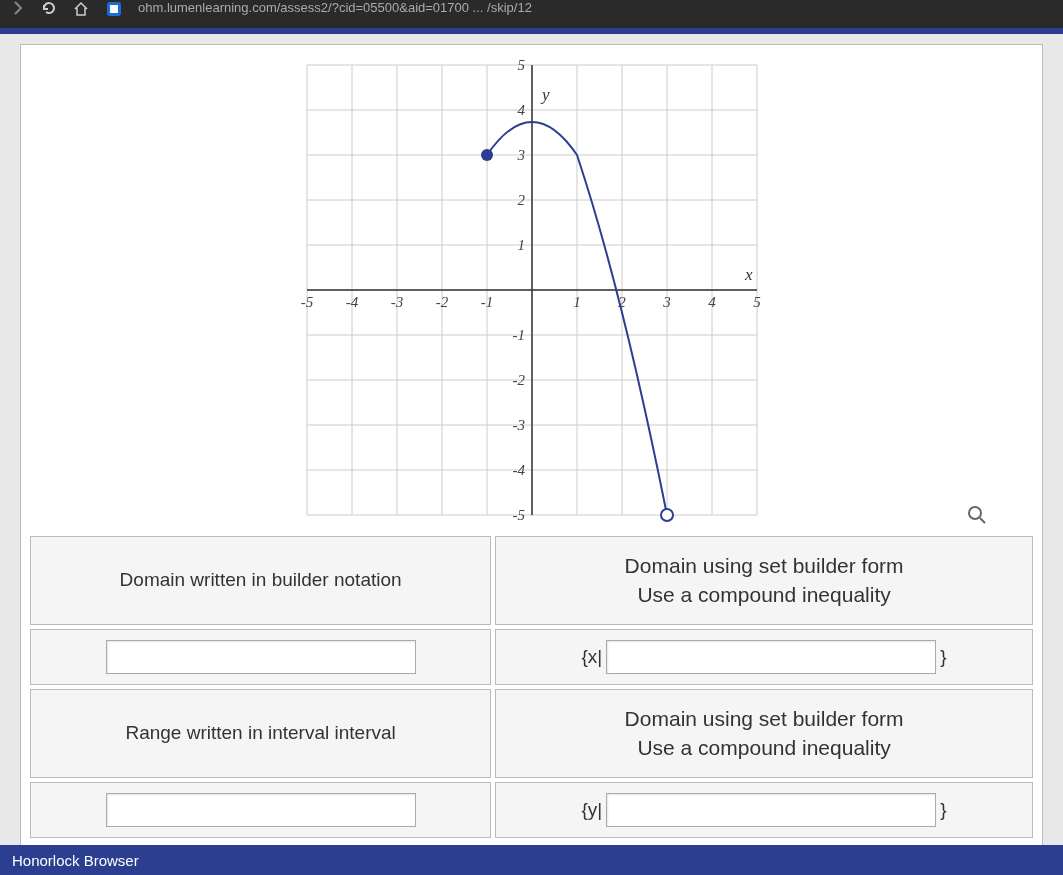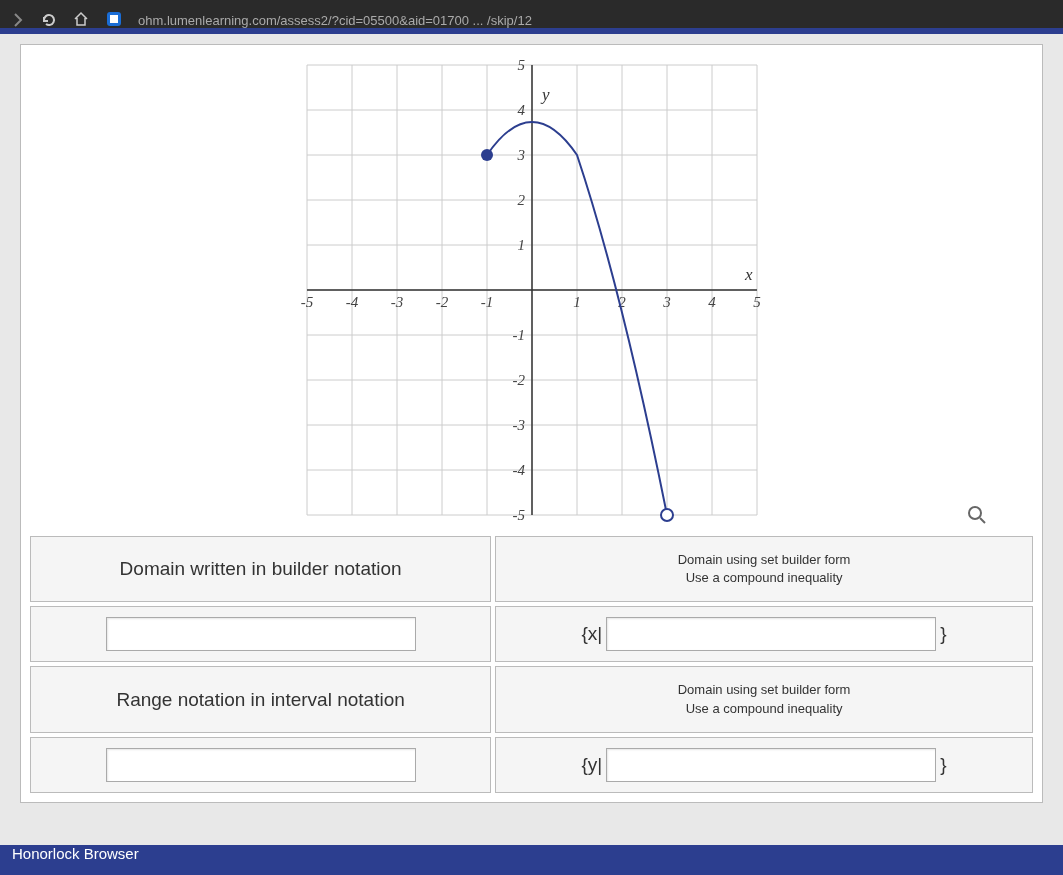--- a/index.html
+++ b/index.html
@@ -8,21 +8,21 @@
       background: #c8c8c8;
       width: 1063px;
       height: 875px;
       overflow: hidden;
       position: relative;
     }
     .browser-bar {
       background: #2a2a2a;
       height: 28px;
       display: flex;
-      align-items: flex-end;
+      align-items: flex-start;
       padding: 0 10px;
       gap: 15px;
       color: #ccc;
     }
     .browser-bar svg { display: block; }
     .url-text {
       font-size: 13px;
       color: #aaa;
       white-space: nowrap;
       overflow: hidden;
@@ -55,21 +55,21 @@
     .grid-table td {
       border: 1px solid #bbb;
       background: #f5f5f5;
       padding: 14px 10px;
       font-size: 19px;
       color: #333;
       text-align: center;
       vertical-align: middle;
     }
     .grid-table td.input-cell { padding: 10px; }
-    .sub-label { font-size: 13px; line-height: 1.4; }
+    .sub-label { font-size: 21px; line-height: 1.4; }
     .ans-input {
       display: inline-block;
       width: 310px;
       height: 34px;
       border: 1px solid #aaa;
       background: #fff;
       vertical-align: middle;
       box-shadow: inset 1px 1px 2px rgba(0,0,0,0.1);
     }
     .brace-group {
@@ -79,21 +79,21 @@
       font-size: 19px;
     }
     .brace-group .ans-input { width: 330px; }
     .taskbar {
       position: absolute;
       bottom: 0; left: 0; right: 0;
       height: 30px;
       background: #2c3e8f;
       color: #fff;
       display: flex;
-      align-items: flex-start;
+      align-items: center;
       padding: 0 12px;
       font-size: 15px;
     }
     .mag-icon {
       position: absolute;
       right: 50px;
       bottom: 5px;
     }
     .axis-label {
       font-family: 'Times New Roman', serif;
@@ -229,21 +229,21 @@
         <td class="input-cell">
           <span class="brace-group">
             <span>{x|</span>
             <span class="ans-input"></span>
             <span>}</span>
           </span>
         </td>
       </tr>
       <tr>
         <td>
-          <span>Range notation in interval notation</span>
+          <span>Range written in interval interval</span>
         </td>
         <td>
           <div class="sub-label">Domain using set builder form</div>
           <div class="sub-label">Use a compound inequality</div>
         </td>
       </tr>
       <tr>
         <td class="input-cell">
           <span class="ans-input"></span>
         </td>

